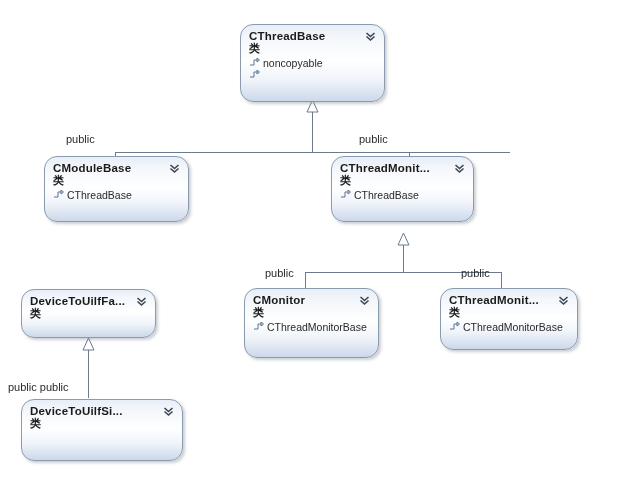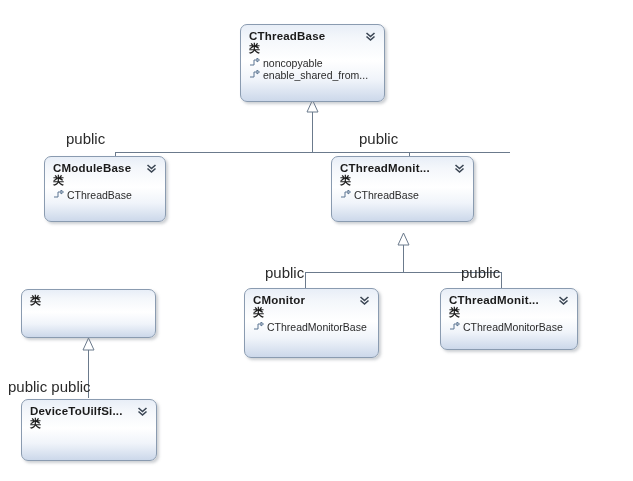--- a/index.html
+++ b/index.html
@@ -30,21 +30,21 @@
     width: 633px;
     height: 481px;
     pointer-events: none;
   }
 
   
   .class-box {
     position: absolute;
     box-sizing: border-box;
     border: 1px solid #8a9bb0;
-    border-radius: 7px;
+    border-radius: 13px;
     background: linear-gradient(to bottom,
                 #e8eef7 0%,
                 #f4f7fb 18%,
                 #ffffff 47%,
                 #f0f4fa 72%,
                 #ccd8ea 100%);
     box-shadow: 2px 2px 3px rgba(120,128,140,0.38);
     padding: 5px 8px 2px 8px;
     overflow: hidden;
   }
@@ -103,21 +103,21 @@
   .member-label {
     font-size: 10.5px;
     color: #2a2a2a;
     overflow: hidden;
     text-overflow: clip;
   }
 
   
   .edge-label {
     position: absolute;
-    font-size: 15px;
+    font-size: 11px;
     color: #2a2a2a;
     white-space: nowrap;
     line-height: 12px;
   }
 </style>
 </head>
 <body>
 
 <div id="canvas">
 
@@ -180,26 +180,25 @@
         </span>
         <span class="member-label">noncopyable</span>
       </div>
       <div class="member-row">
         <span class="member-icon">
           <svg width="11" height="10" viewBox="0 0 11 10">
             <path d="M1 7 L5 7 M5 7 L5 2 M5 2 L8.5 2" fill="none" stroke="#5b7592" stroke-width="1"></path>
             <path d="M8 0 L10.5 2 L8 4 Z" fill="none" stroke="#5b7592" stroke-width="1"></path>
           </svg>
         </span>
-        <span class="member-label">enable_shared_from...</span>
-      </div>
-    </div>
-  </div>
-
-  <div class="class-box" style="left:44px; top:156px; width:122px; height:66px;">
+      </div>
+    </div>
+  </div>
+
+  <div class="class-box" style="left:44px; top:156px; width:145px; height:66px;">
     <div class="cb-header">
       <div class="cb-title">CModuleBase</div>
       <span class="chevron-icon">
         <svg width="11" height="11" viewBox="0 0 11 11">
           <path d="M1.5 2 L5.5 5.5 L9.5 2" fill="none" stroke="#3b4654" stroke-width="1.6"></path>
           <path d="M1.5 5.5 L5.5 9 L9.5 5.5" fill="none" stroke="#3b4654" stroke-width="1.6"></path>
         </svg>
       </span>
     </div>
     <div class="cb-stereotype">类</div>
@@ -234,20 +233,29 @@
             <path d="M1 7 L5 7 M5 7 L5 2 M5 2 L8.5 2" fill="none" stroke="#5b7592" stroke-width="1"></path>
             <path d="M8 0 L10.5 2 L8 4 Z" fill="none" stroke="#5b7592" stroke-width="1"></path>
           </svg>
         </span>
         <span class="member-label">CThreadBase</span>
       </div>
     </div>
   </div>
 
   <div class="class-box" style="left:21px; top:289px; width:135px; height:49px;">
+    <div class="cb-header">
+      <div class="cb-title">DeviceToUilfFa...</div>
+      <span class="chevron-icon">
+        <svg width="11" height="11" viewBox="0 0 11 11">
+          <path d="M1.5 2 L5.5 5.5 L9.5 2" fill="none" stroke="#3b4654" stroke-width="1.6"></path>
+          <path d="M1.5 5.5 L5.5 9 L9.5 5.5" fill="none" stroke="#3b4654" stroke-width="1.6"></path>
+        </svg>
+      </span>
+    </div>
     <div class="cb-stereotype">类</div>
     <div class="cb-members"></div>
   </div>
 
   <div class="class-box" style="left:244px; top:288px; width:135px; height:70px;">
     <div class="cb-header">
       <div class="cb-title">CMonitor</div>
       <span class="chevron-icon">
         <svg width="11" height="11" viewBox="0 0 11 11">
           <path d="M1.5 2 L5.5 5.5 L9.5 2" fill="none" stroke="#3b4654" stroke-width="1.6"></path>
@@ -286,21 +294,21 @@
           <svg width="11" height="10" viewBox="0 0 11 10">
             <path d="M1 7 L5 7 M5 7 L5 2 M5 2 L8.5 2" fill="none" stroke="#5b7592" stroke-width="1"></path>
             <path d="M8 0 L10.5 2 L8 4 Z" fill="none" stroke="#5b7592" stroke-width="1"></path>
           </svg>
         </span>
         <span class="member-label">CThreadMonitorBase</span>
       </div>
     </div>
   </div>
 
-  <div class="class-box" style="left:21px; top:399px; width:136px; height:62px;">
+  <div class="class-box" style="left:21px; top:399px; width:162px; height:62px;">
     <div class="cb-header">
       <div class="cb-title">DeviceToUilfSi...</div>
       <span class="chevron-icon">
         <svg width="11" height="11" viewBox="0 0 11 11">
           <path d="M1.5 2 L5.5 5.5 L9.5 2" fill="none" stroke="#3b4654" stroke-width="1.6"></path>
           <path d="M1.5 5.5 L5.5 9 L9.5 5.5" fill="none" stroke="#3b4654" stroke-width="1.6"></path>
         </svg>
       </span>
     </div>
     <div class="cb-stereotype">类</div>

